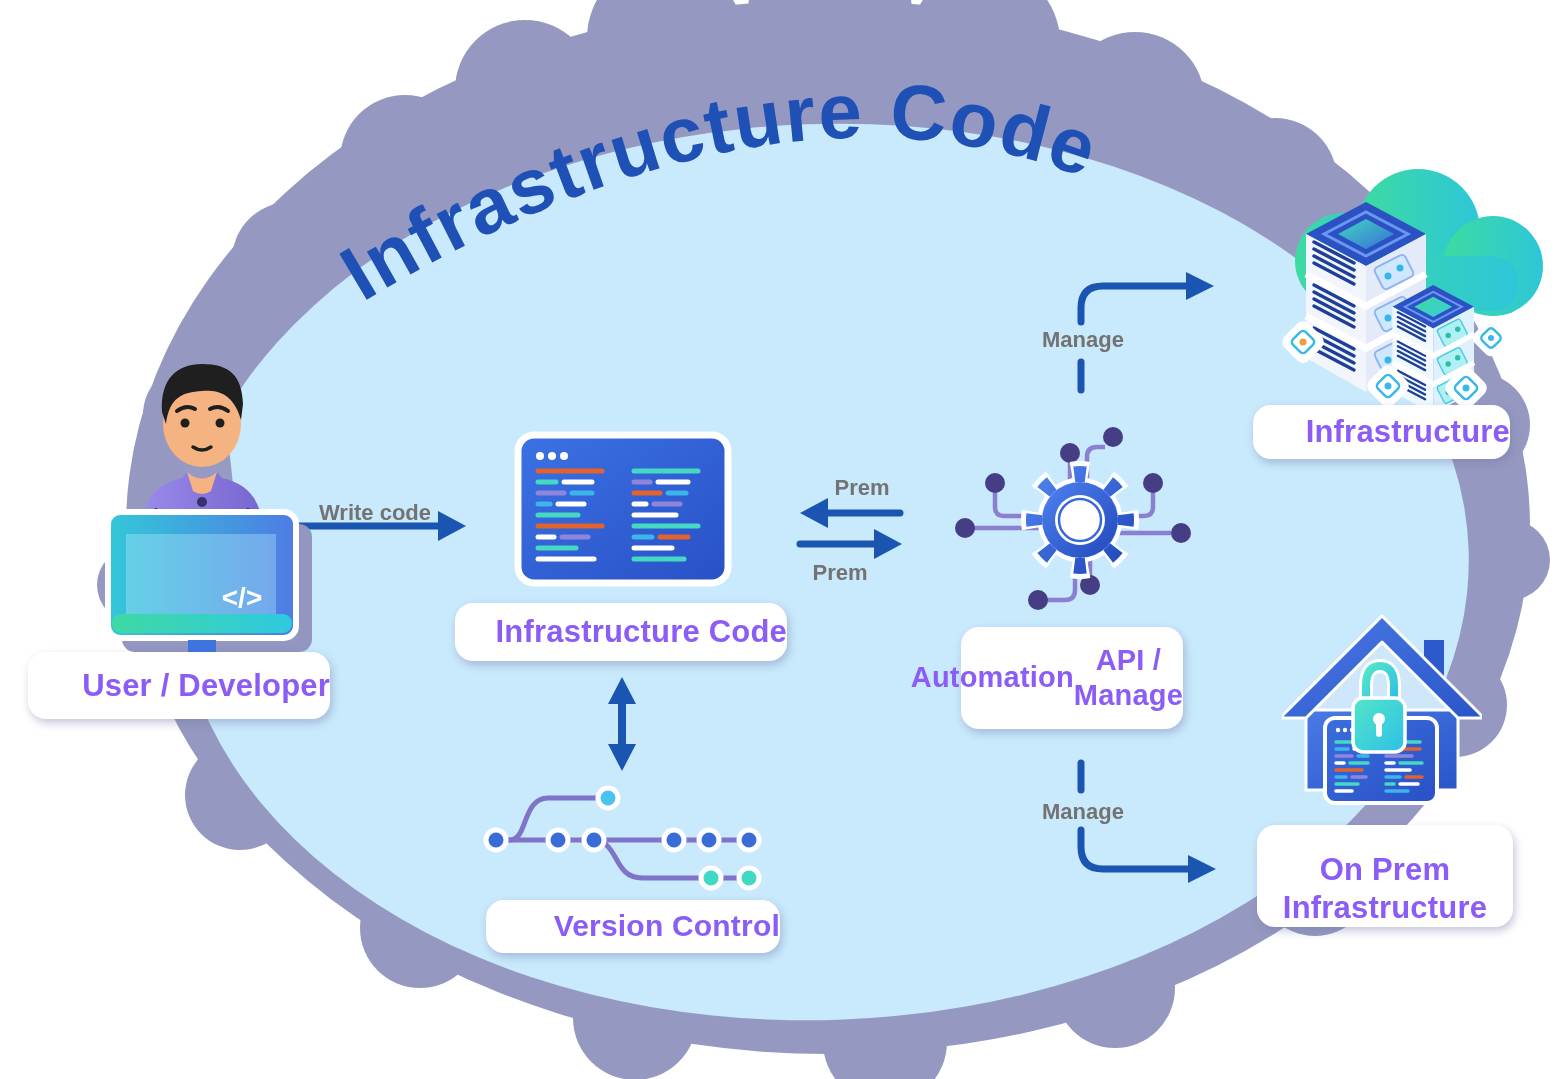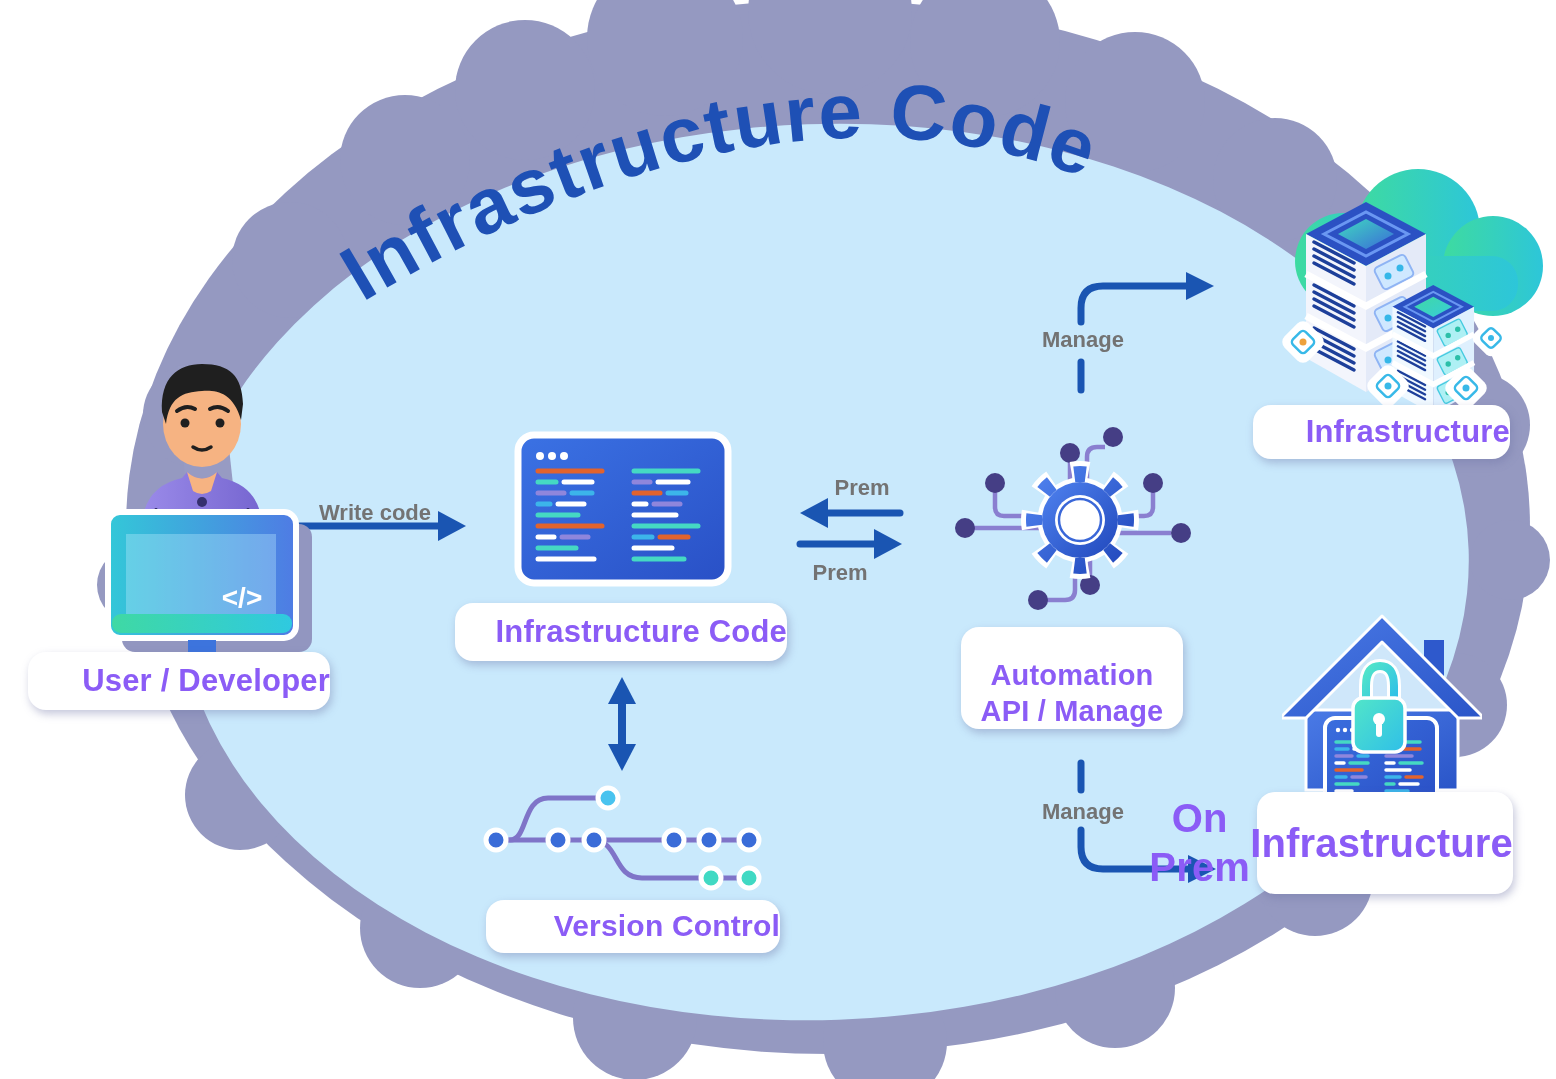--- a/index.html
+++ b/index.html
@@ -426,38 +426,38 @@
     </g>
     <g>
       <path d="M 84 92 V 76 Q 84 56 98 56 Q 112 56 112 76 V 92" fill="none" stroke="#ffffff" stroke-width="14" stroke-linecap="round"></path>
       <path d="M 84 92 V 76 Q 84 56 98 56 Q 112 56 112 76 V 92" fill="none" stroke="url(#hLock)" stroke-width="8" stroke-linecap="round"></path>
       <rect x="71" y="88" width="52" height="54" rx="10" fill="url(#hLock)" stroke="#ffffff" stroke-width="3.5"></rect>
       <circle cx="97" cy="109" r="6" fill="#ffffff"></circle>
       <rect x="94" y="112" width="6" height="15" rx="3" fill="#ffffff"></rect>
     </g>
   </svg>
 
-  <div class="lbl" style="left:28px;top:652px;width:302px;height:58px;font-size:31px">
+  <div class="lbl" style="left:28px;top:652px;width:302px;height:67px;font-size:31px">
     <span>User / Developer</span>
   </div>
 
   <div class="lbl" style="left:455px;top:603px;width:332px;height:58px;font-size:31px">
     <span>Infrastructure Code</span>
   </div>
 
-  <div class="lbl" style="left:961px;top:627px;width:222px;height:102px;font-size:29px;flex-direction:column">
+  <div class="lbl" style="left:961px;top:627px;width:222px;height:102px;font-size:29px;">
     <span>Automation</span>
     <span>API / Manage</span>
   </div>
 
   <div class="lbl" style="left:1253px;top:405px;width:257px;height:54px;font-size:31px">
     <span>Infrastructure</span>
   </div>
 
-  <div class="lbl" style="left:1257px;top:792px;width:256px;height:102px;font-size:40px;flex-direction:row">
+  <div class="lbl" style="left:1257px;top:825px;width:256px;height:102px;font-size:31px;flex-direction:column">
     <span>On Prem</span>
     <span>Infrastructure</span>
   </div>
 
   <div class="lbl" style="left:486px;top:900px;width:294px;height:53px;font-size:30px">
     <span>Version Control</span>
   </div>
 
   <div class="edge-lbl" style="left:314px;top:500px;width:122px;height:26px">Write code</div>
   <div class="edge-lbl" style="left:831px;top:475px;width:62px;height:26px">Prem</div>

